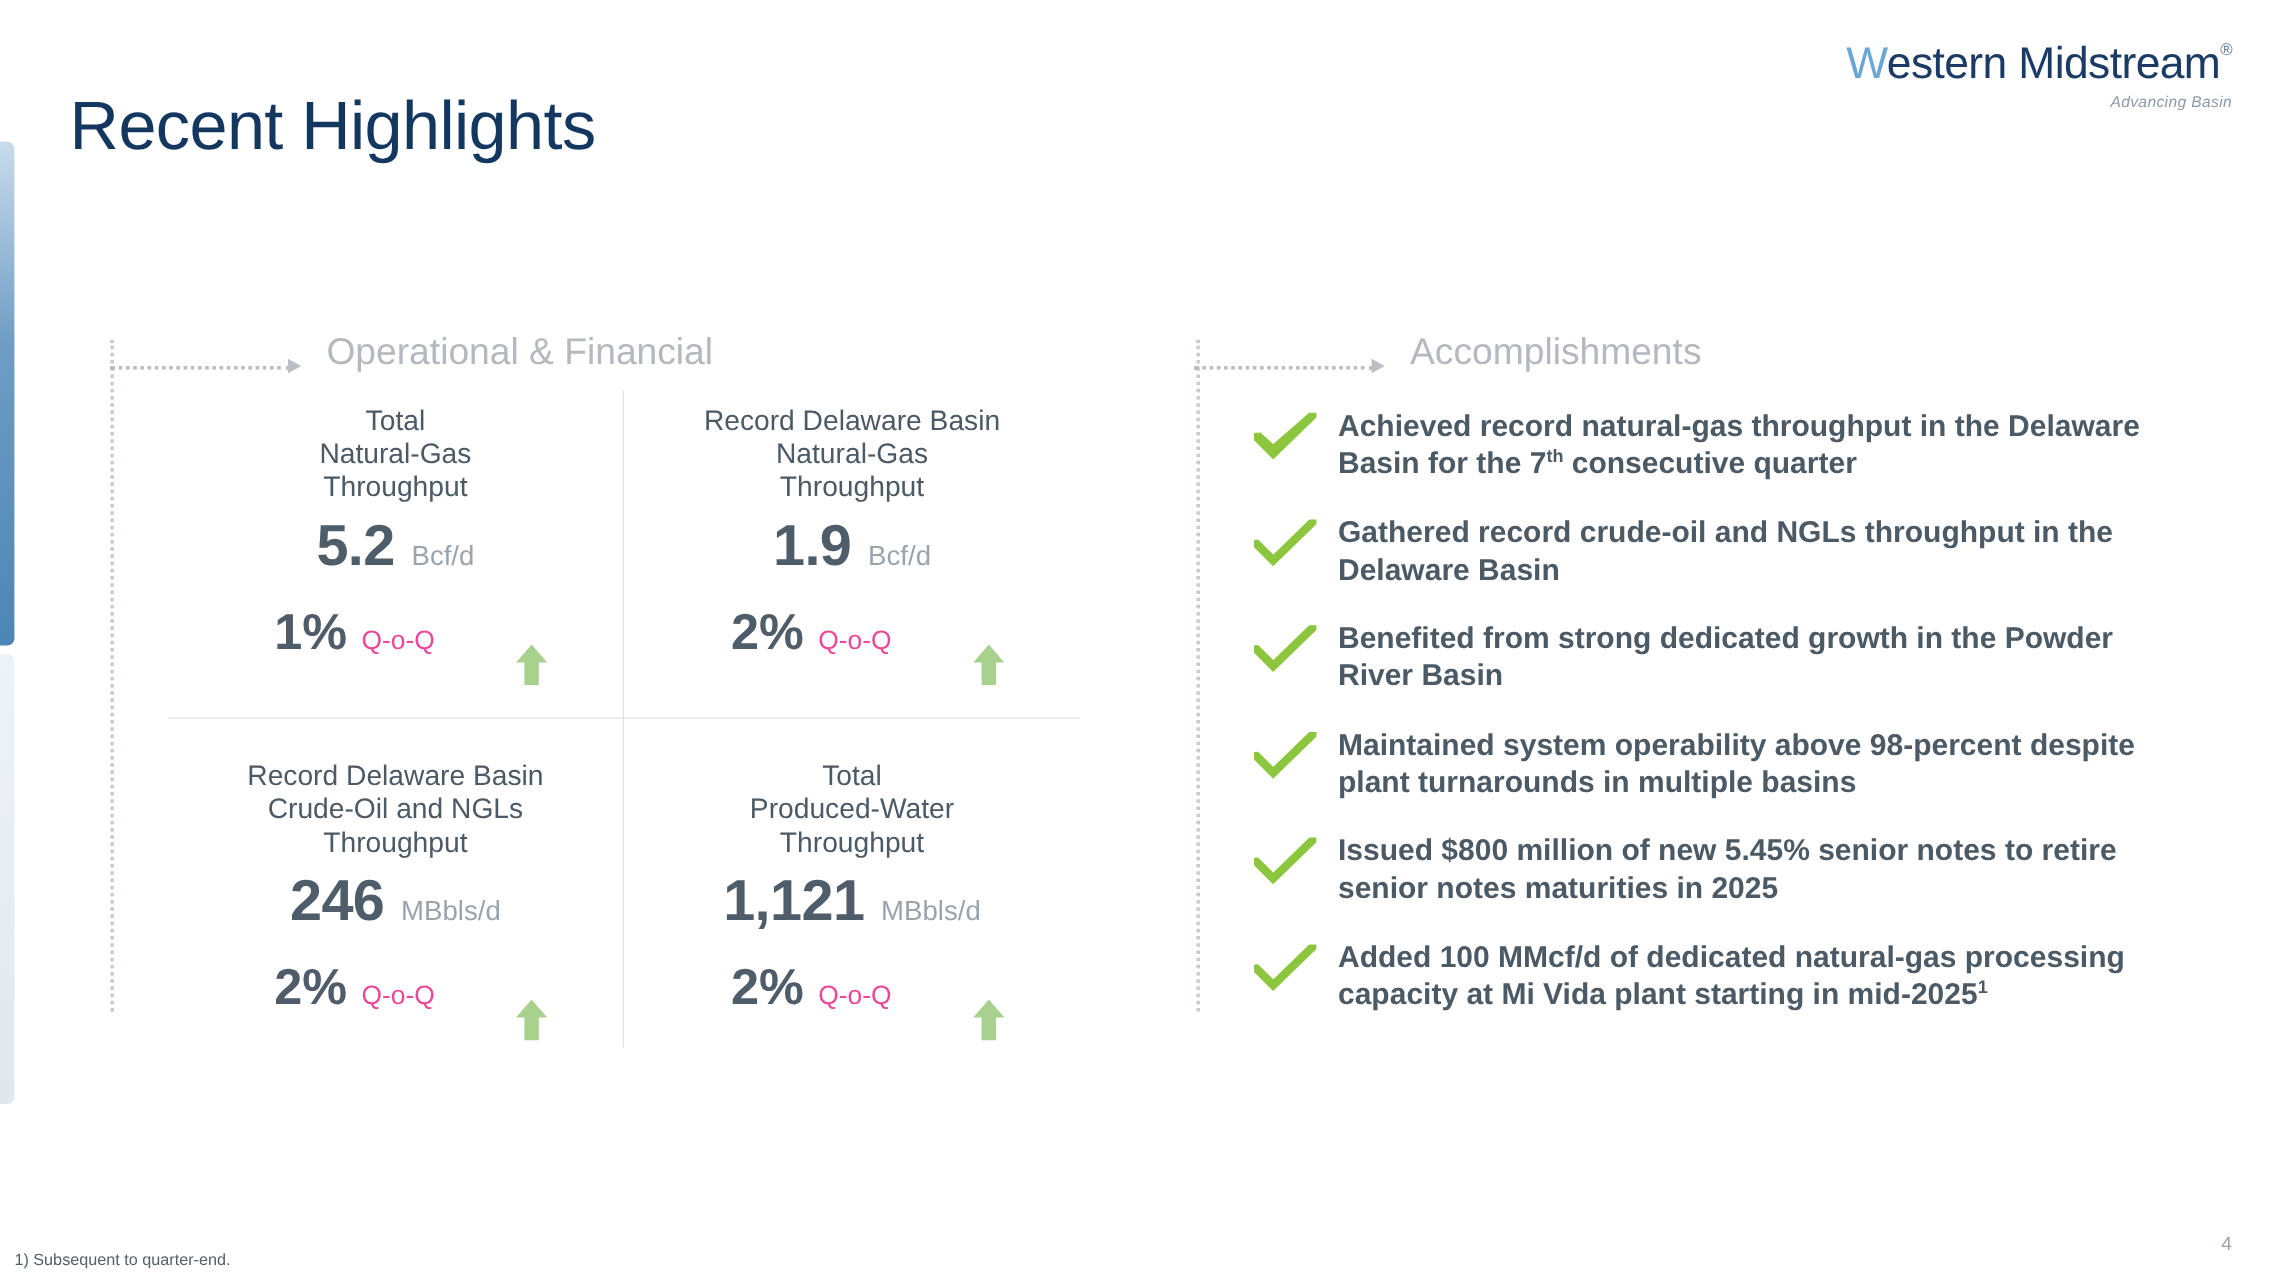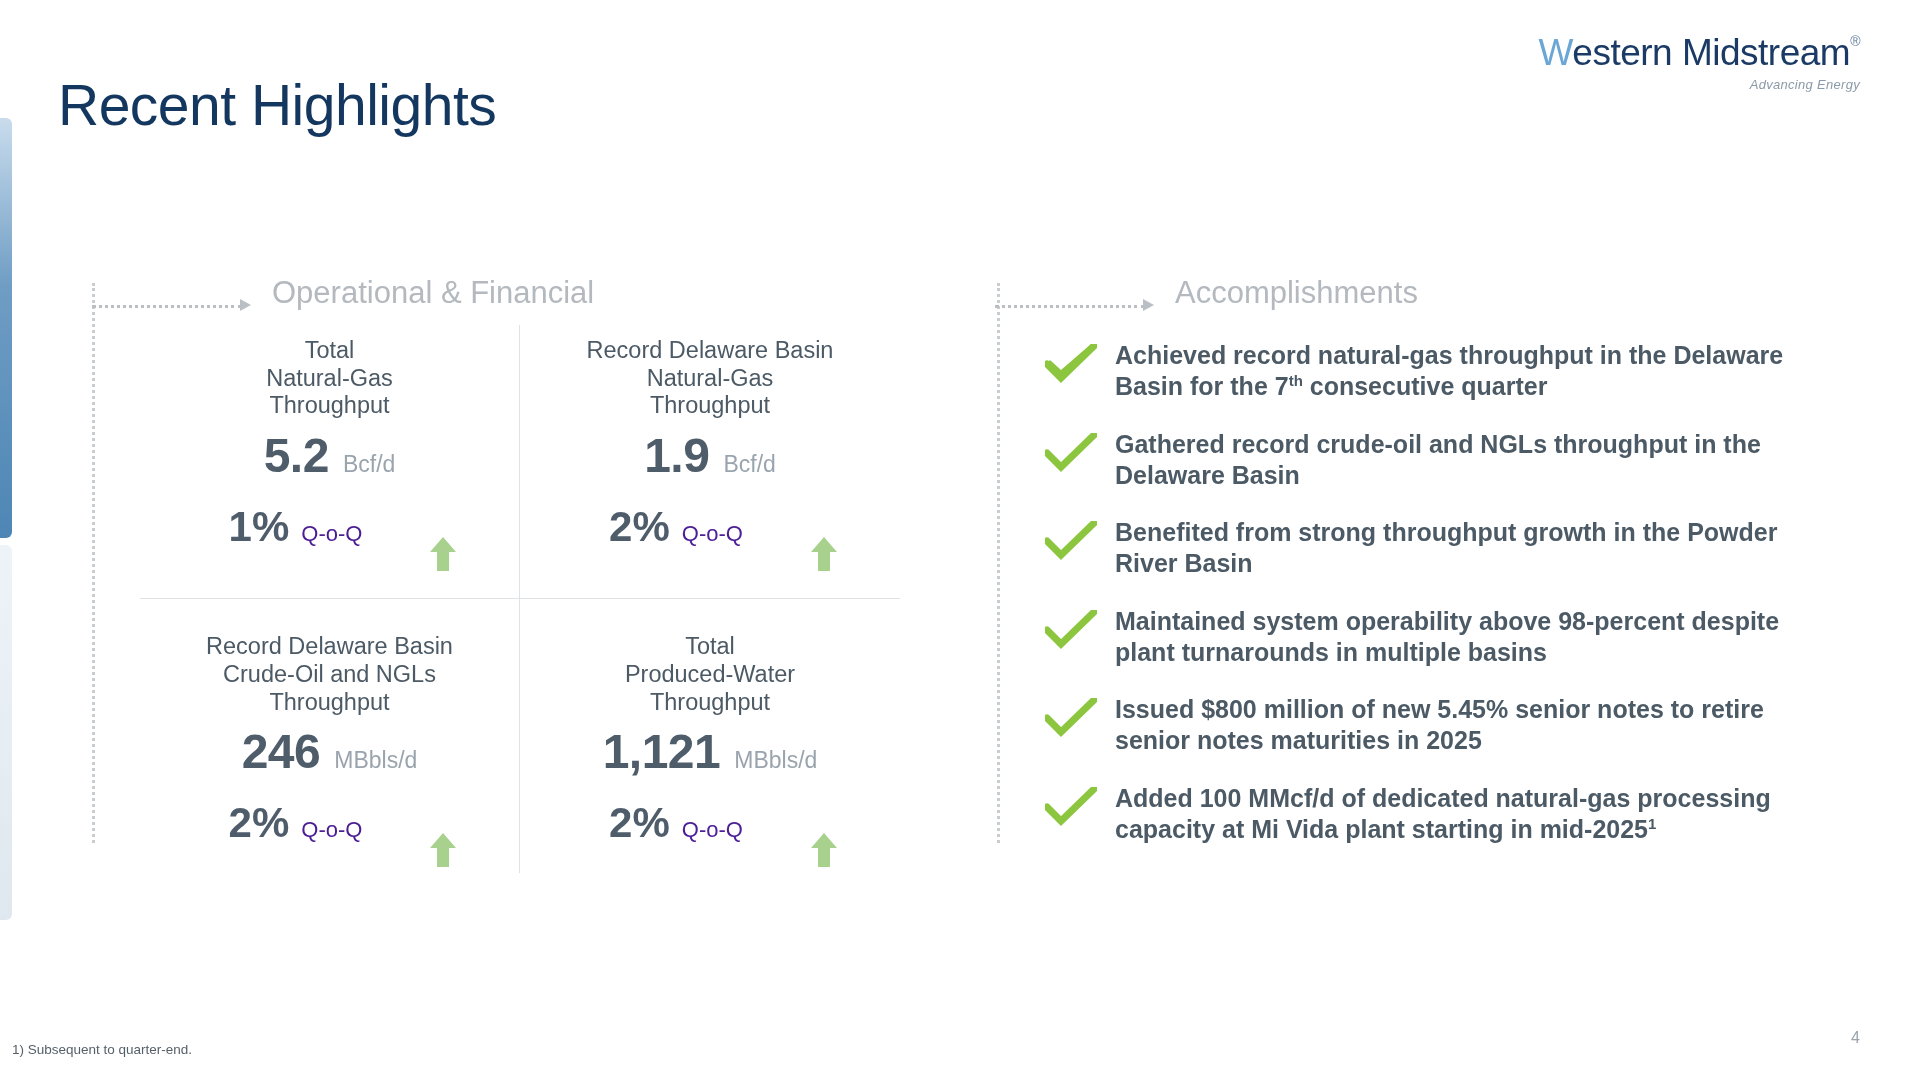--- a/index.html
+++ b/index.html
@@ -180,21 +180,21 @@
     gap: 12px;
     position: relative;
   }
   .metric-change {
     font-size: 42px;
     font-weight: bold;
     color: #4f5d6b;
   }
   .metric-period {
     font-size: 22px;
-    color: #4c1d95;
+    color: #ec4899;
   }
   .up-arrow {
     margin-left: 56px;
     display: inline-block;
     position: relative;
     top: -4px;
     width: 0;
     height: 0;
   }
   .up-arrow svg { display: block; }
@@ -247,21 +247,21 @@
   }
 </style>
 </head>
 <body>
 
 <div class="edge-bar-top"></div>
 <div class="edge-bar-bottom"></div>
 
 <div class="logo">
   <div class="logo-main"><span class="w-drop">W</span><span>estern Midstream</span><span class="reg">®</span></div>
-  <div class="logo-tag">Advancing Energy</div>
+  <div class="logo-tag">Advancing Basin</div>
 </div>
 
 <div class="page-title">Recent Highlights</div>
 
 <div class="rail rail-left"></div>
 <div class="rail rail-right"></div>
 
 <div class="col col-left">
   <div class="col-head">
     <div class="dots"></div>
@@ -378,21 +378,21 @@
     </div>
     <div class="accomp-text">Gathered record crude-oil and NGLs throughput in the Delaware Basin</div>
   </div>
 
   <div class="accomp-item">
     <div class="check">
       <svg width="52" height="40" viewBox="0 0 52 40">
           <path d="M2 20 L16 34 L50 1" stroke="#8cc63f" stroke-width="7" fill="none" stroke-linecap="round"></path>
         </svg>
     </div>
-    <div class="accomp-text">Benefited from strong throughput growth in the Powder River Basin</div>
+    <div class="accomp-text">Benefited from strong dedicated growth in the Powder River Basin</div>
   </div>
 
   <div class="accomp-item">
     <div class="check">
       <svg width="52" height="40" viewBox="0 0 52 40">
           <path d="M2 20 L16 34 L50 1" stroke="#8cc63f" stroke-width="7" fill="none" stroke-linecap="round"></path>
         </svg>
     </div>
     <div class="accomp-text">Maintained system operability above 98-percent despite plant turnarounds in multiple basins</div>
   </div>

